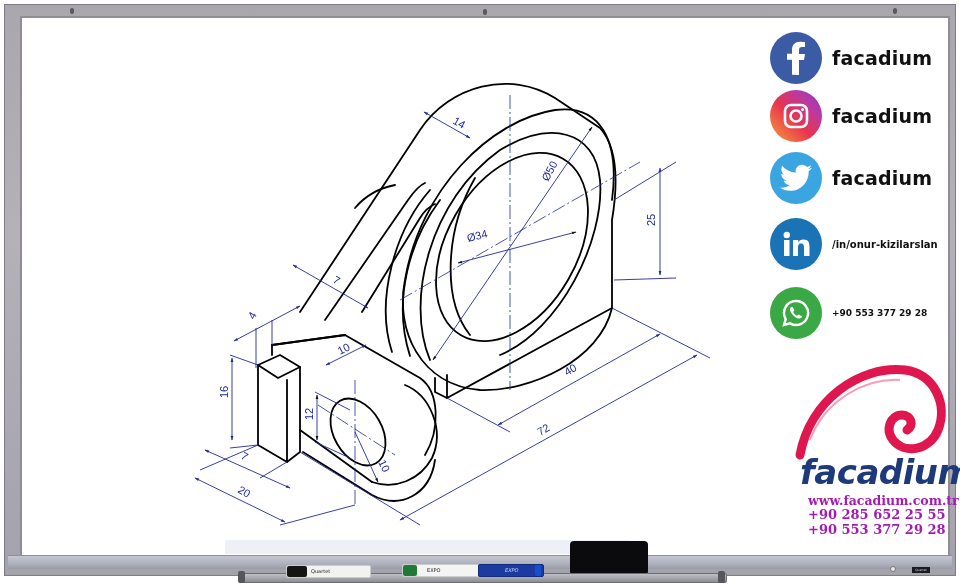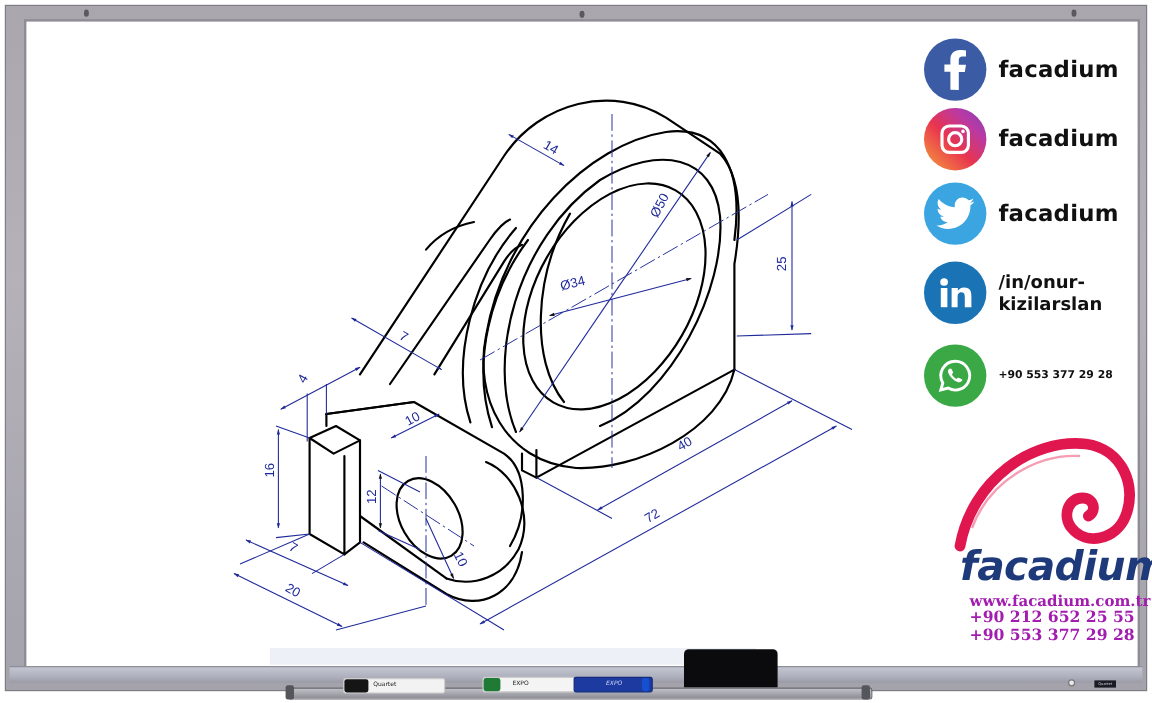--- a/index.html
+++ b/index.html
@@ -27,21 +27,21 @@
   .rivet { position:absolute; left:890px; top:566px; width:4px; height:4px; background:#e8e8ec; border:1px solid #777; border-radius:50%; }
 
   
   .drawing { position:absolute; left:0; top:0; width:960px; height:586px; }
 
   
   .social-row { position:absolute; left:770px; display:flex; align-items:center; }
   .soc-icon { width:52px; height:52px; border-radius:50%; display:flex; align-items:center; justify-content:center; color:#fff; flex-shrink:0; }
   .soc-label { margin-left:10px; font-family:"DejaVu Sans", sans-serif; font-weight:bold; color:#111; }
   .soc-big { font-size:19px; letter-spacing:0.2px; }
-  .soc-small { font-size:15px; }
+  .soc-small { font-size:10px; }
   .soc-tiny { font-size:9px; }
 
   .logo-wrap { position:absolute; left:790px; top:360px; width:160px; height:110px; }
   .logo-word { position:absolute; left:800px; top:452px; font-family:"DejaVu Sans", sans-serif; font-weight:bold; font-style:italic; font-size:34px; color:#1e3a7a; letter-spacing:-0.5px; }
   .contact { position:absolute; left:808px; font-family:"DejaVu Serif", serif; font-weight:bold; color:#a21caf; font-size:12px; line-height:14px; }
 </style>
 </head>
 <body>
 
 <div class="frame"></div>
@@ -202,21 +202,21 @@
   </div>
   <span class="soc-label soc-tiny">+90 553 377 29 28</span>
 </div>
 
 <svg class="logo-wrap" viewBox="0 0 160 110">
   <path d="M10,95 C20,40 70,5 115,10 C145,14 158,45 148,70 C140,90 115,95 103,80 C95,70 100,55 112,55 C122,55 124,66 117,70" fill="none" stroke="#e0164f" stroke-width="9" stroke-linecap="round"></path>
   <path d="M20,80 C35,40 75,18 110,20" fill="none" stroke="#f05a80" stroke-width="2" opacity="0.6"></path>
 </svg>
 <div class="logo-word">facadium</div>
 <div class="contact" style="top:494px;font-size:12.5px;">www.facadium.com.tr</div>
-<div class="contact" style="top:508px;font-size:13px;">+90 212 652 25 55</div>
+<div class="contact" style="top:508px;font-size:13px;">+90 285 652 25 55</div>
 <div class="contact" style="top:523px;font-size:13px;">+90 553 377 29 28</div>
 
 <div class="bottom-rail"></div>
 <div class="eraser"></div>
 <div class="tray"></div>
 <div class="tray-cap" style="left:238px;"></div>
 <div class="tray-cap" style="left:718px;"></div>
 
 <div class="marker" style="left:286px;top:565px;width:83px;background:#f2f2f2;border:1px solid #ccc;">
   <div class="cap" style="width:20px;background:#151515;"></div>

